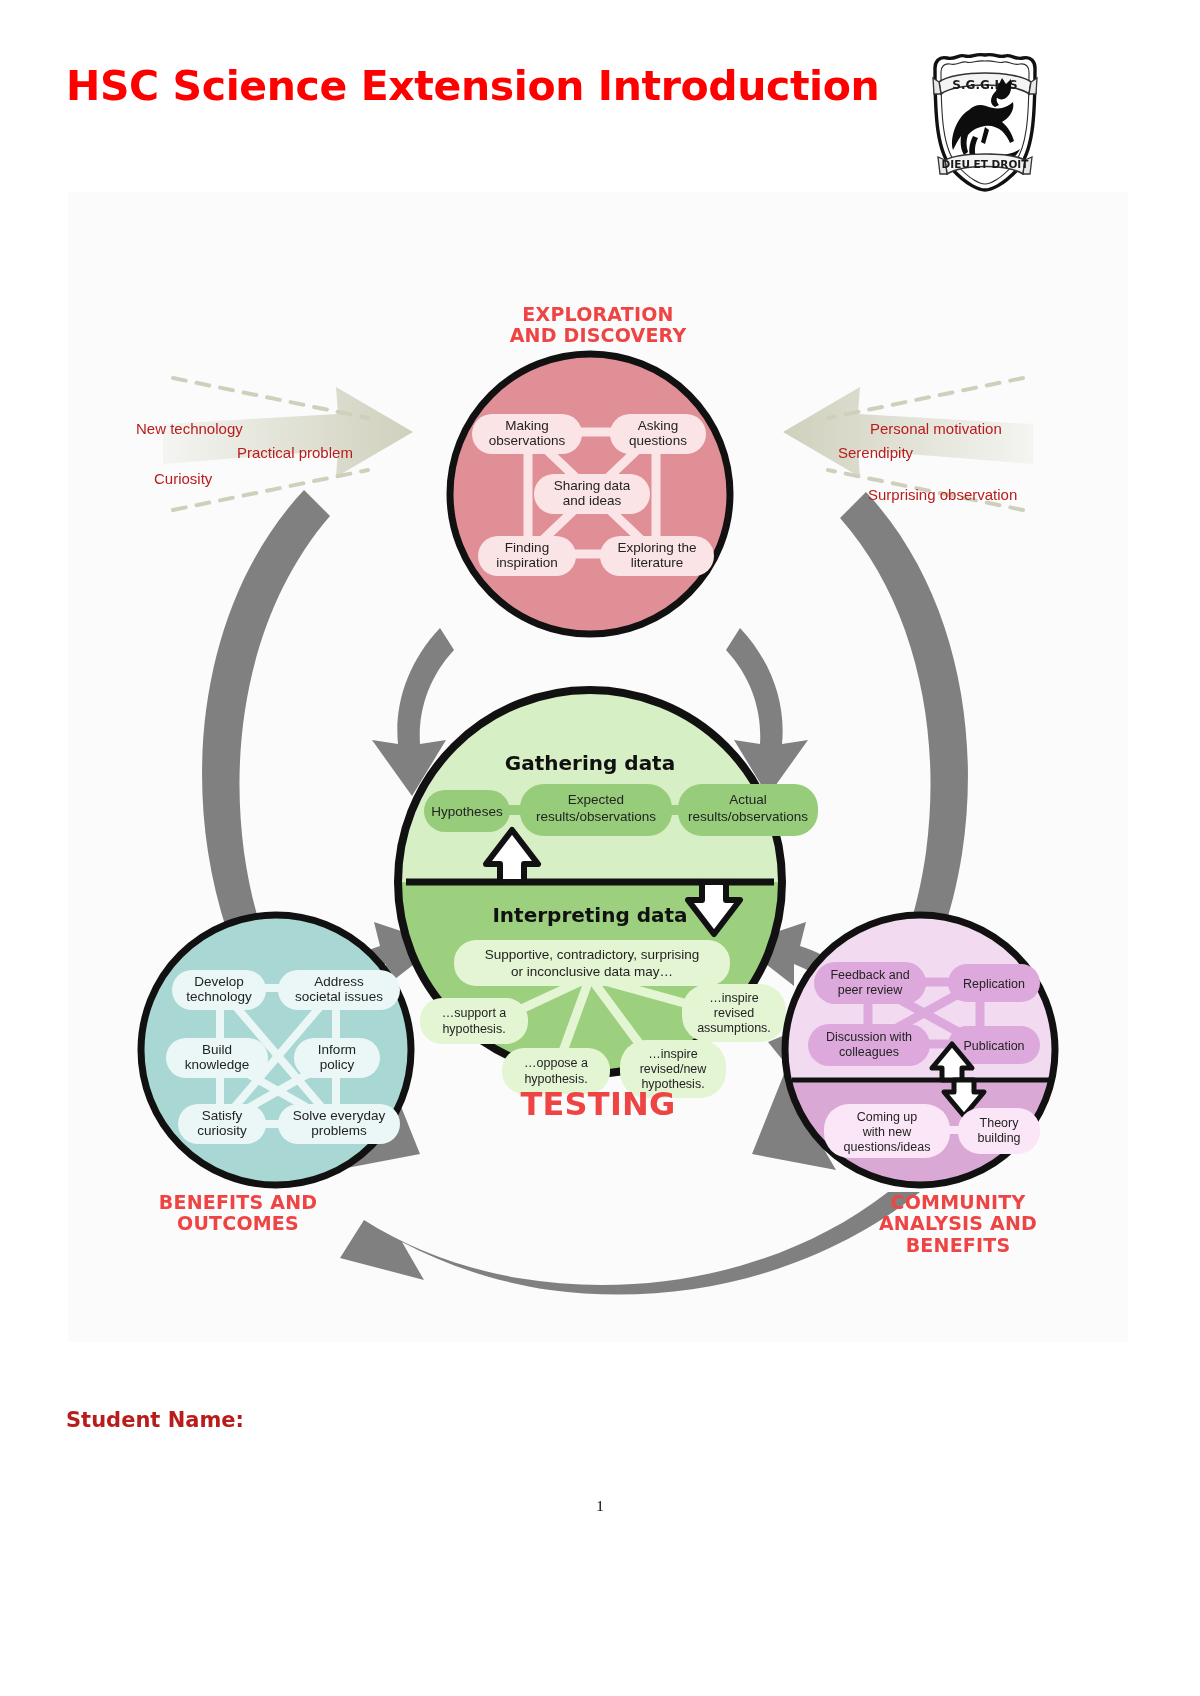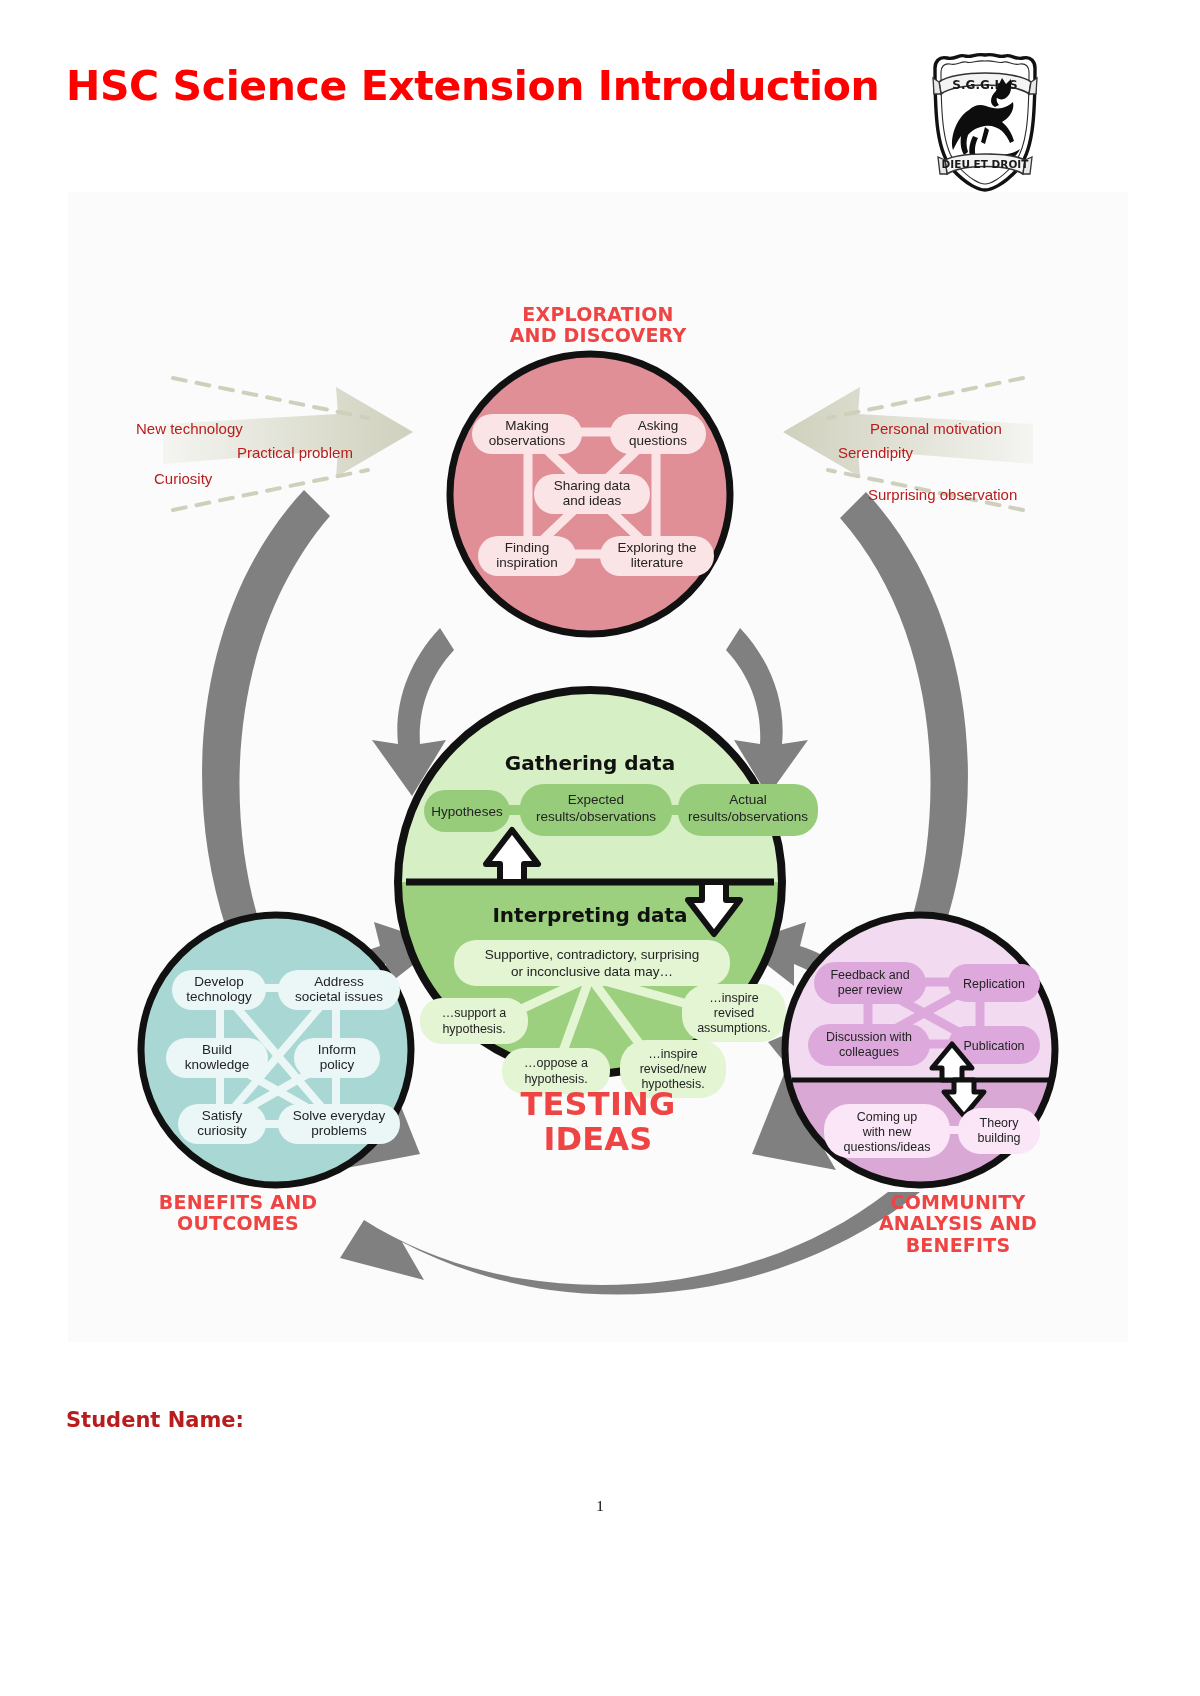--- a/index.html
+++ b/index.html
@@ -464,21 +464,20 @@
     </g>
   </svg>
 
   <div class="section-label" id="label-exploration">
     <div>EXPLORATION</div>
     <div>AND DISCOVERY</div>
   </div>
 
   <div class="section-label" id="label-testing">
     <div>TESTING</div>
-    <div>IDEAS</div>
   </div>
 
   <div class="section-label" id="label-benefits">
     <div>BENEFITS AND</div>
     <div>OUTCOMES</div>
   </div>
 
   <div class="section-label" id="label-community">
     <div>COMMUNITY</div>
     <div>ANALYSIS AND</div>

